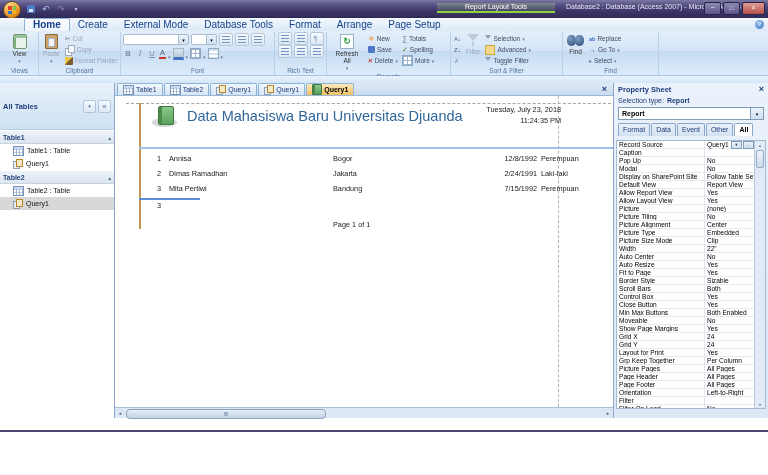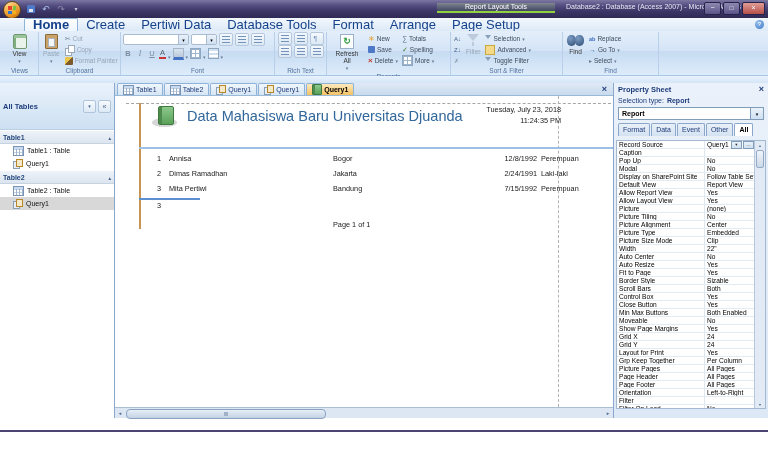--- a/index.html
+++ b/index.html
@@ -32,21 +32,21 @@
   .winbtns{position:absolute;right:3px;top:2px;display:flex;gap:2px;}
   .wbtn{width:15px;height:11px;border:1px solid #26224a;border-radius:2px;color:#fff;
     font-size:7px;line-height:9px;text-align:center;background:linear-gradient(#8c88b0,#5b5588);}
   .wbtn.close{width:21px;background:linear-gradient(#e09c94,#b55048);}
   .gl-min::after{content:"−";} .gl-rest::after{content:"□";font-size:6px;} .gl-close::after{content:"×";}
 
   
   .tabrow{position:absolute;left:0;top:18px;width:768px;height:13px;
     background:linear-gradient(#f3f8fd,#dce9f7);}
   .rtabs{display:flex;padding-left:24px;height:13px;}
-  .rtab{padding:0 8px;font-size:13px;line-height:13px;color:#15428b;}
+  .rtab{padding:0 8px;font-size:10px;line-height:13px;color:#15428b;}
   .rtab.active{background:linear-gradient(#fdfeff,#eef5fc);border:1px solid #8db3d9;border-bottom:none;
     border-radius:2px 2px 0 0;font-weight:bold;line-height:12px;}
   .help{position:absolute;right:4px;top:2px;width:9px;height:9px;border-radius:50%;
     background:radial-gradient(circle at 35% 30%,#9cc3ee,#3a76c4);color:#fff;font-size:6px;
     text-align:center;line-height:9px;}
   .help::after{content:"?";}
 
   
   .ribbon{position:absolute;left:0;top:31px;width:768px;height:45px;box-sizing:border-box;
     background:linear-gradient(180deg,#e4eefa 0%,#d4e4f6 45%,#c6dbf1 46%,#ddecfb 100%);
@@ -264,21 +264,21 @@
       <span class="wbtn gl-min"></span>
       <span class="wbtn gl-rest"></span>
       <span class="wbtn close gl-close"></span>
     </div>
   </div>
 
   <div class="tabrow">
     <div class="rtabs">
       <span class="rtab active">Home</span>
       <span class="rtab">Create</span>
-      <span class="rtab">Pertiwi Data</span>
+      <span class="rtab">External Mode</span>
       <span class="rtab">Database Tools</span>
       <span class="rtab">Format</span>
       <span class="rtab">Arrange</span>
       <span class="rtab">Page Setup</span>
     </div>
     <span class="help"></span>
   </div>
 
   <div class="ribbon">
     <div class="rgroup" style="width:38px">

